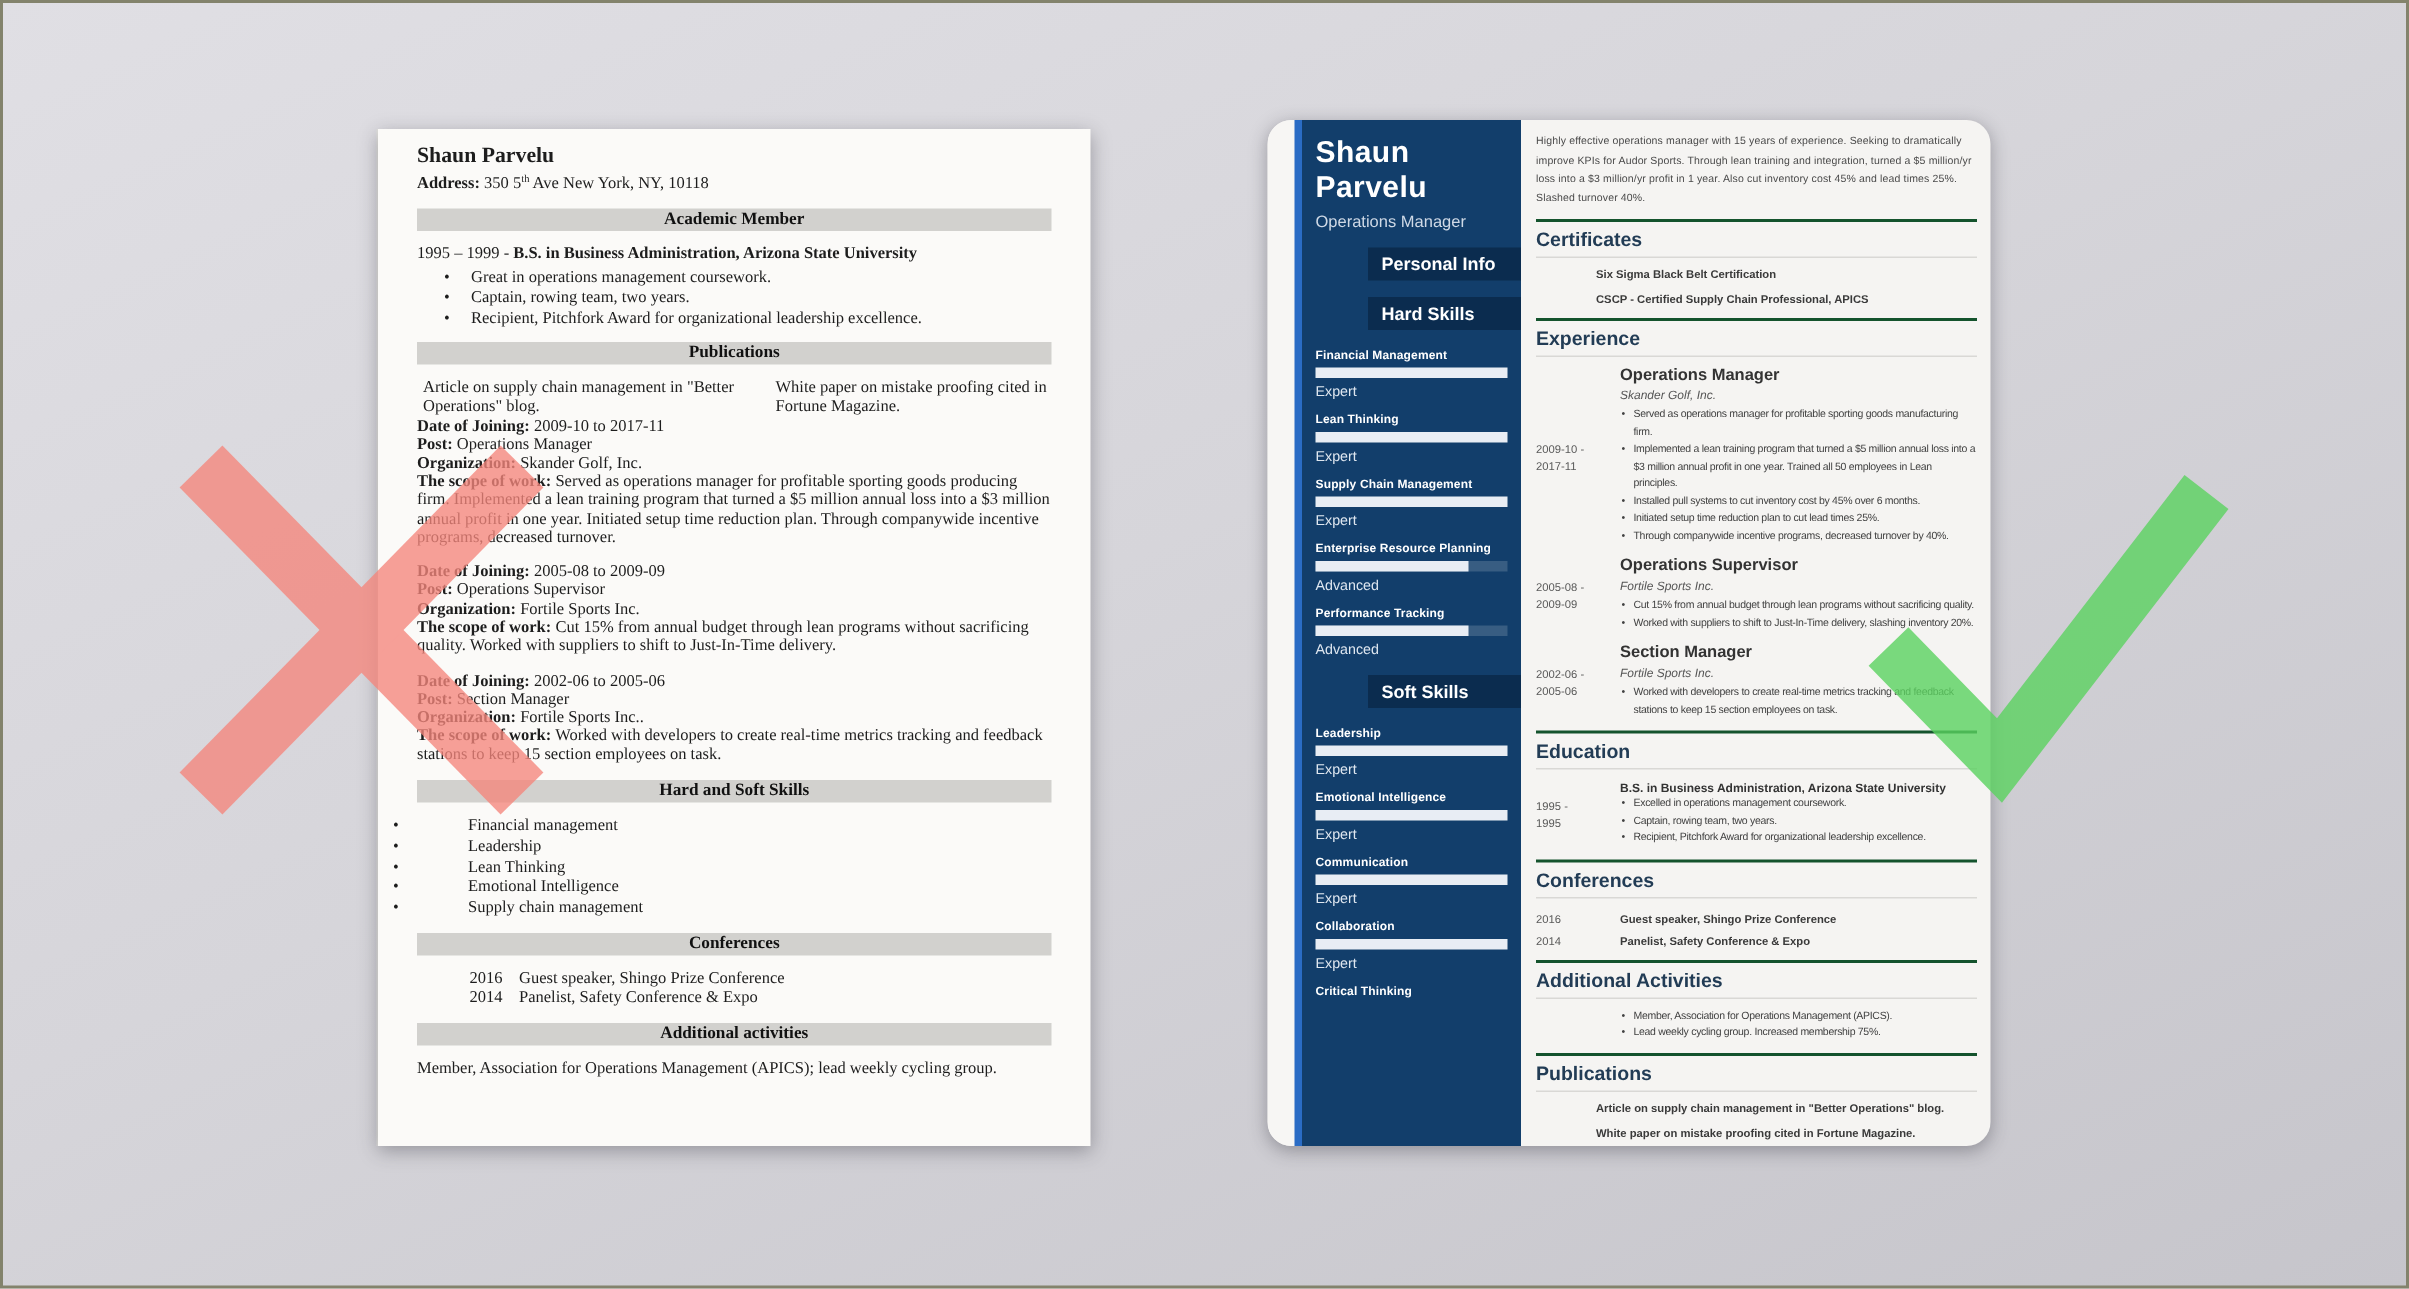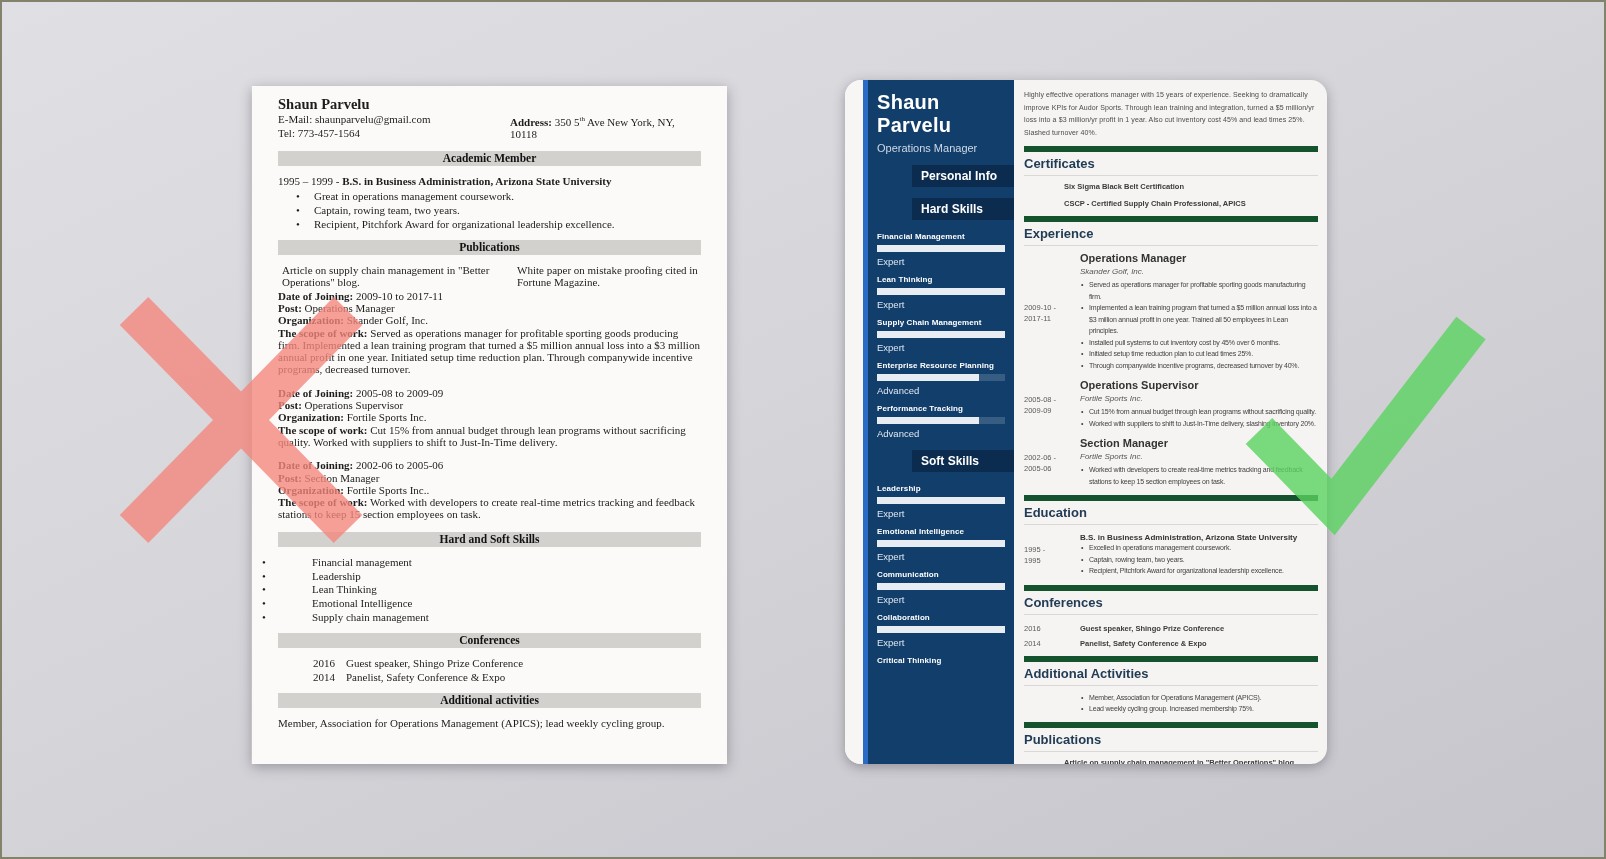--- a/index.html
+++ b/index.html
@@ -70,21 +70,21 @@
   .sk-bar { height:7px; background:rgba(255,255,255,.16); margin-top:4px; }
   .sk-fill { height:100%; background:#e8edf4; }
   .sk-level { text-align:left; font-size:9.5px; color:#dfe7f0; margin-top:4px; }
 
   .mn { flex:1; padding:9px 9px 6px 10px; overflow:hidden; }
   .mn-summary {
     font-size:7px; line-height:12.5px; color:#4a4a4a; letter-spacing:.1px; margin-bottom:2px;
   }
   .mn-h {
     font-size:13px; font-weight:bold; color:#223c55;
-    border-top:6px solid #14532d; border-bottom:1px solid #d9d8d5;
+    border-top:2px solid #14532d; border-bottom:1px solid #d9d8d5;
     padding:4px 0 4px; margin:7px 0 6px;
   }
   .mn-item { margin-left:40px; font-size:7.5px; font-weight:bold; color:#3a3a3a; margin-bottom:8px; }
   .mn-row { display:flex; margin-bottom:8px;align-items:center; }
   .mn-date { width:56px; flex:none; font-size:7.5px; color:#5a5a5a; line-height:11px; padding-top:2px; }
   .mn-body { flex:1; }
   .mn-title { font-size:11px; font-weight:bold; color:#333; }
   .mn-title-sm { font-size:8px; font-weight:bold; color:#333; white-space:nowrap; padding-top:2px; }
   .mn-company { font-size:8px; font-style:italic; color:#555; margin:3px 0 3px; }
   .mn-bul { font-size:7px; line-height:11.5px; letter-spacing:-.2px; color:#424242; position:relative; padding-left:9px; }
@@ -95,24 +95,20 @@
   .marks { position:absolute; inset:0; z-index:5; pointer-events:none; }
 </style>
 </head>
 <body>
 
 <div class="stage">
 
   <section class="lp">
     <div class="lp-name">Shaun Parvelu</div>
     <div class="lp-contact">
-      <div class="lp-contact-left">
-        <div><span>E-Mail:</span> <span>shaunparvelu@gmail.com</span></div>
-        <div>Tel: 773-457-1564</div>
-      </div>
       <div class="lp-contact-right">
         <b>Address:</b> <span>350 5</span><sup>th</sup><span> Ave New York, NY, 10118</span>
       </div>
     </div>
 
     <div class="gbar">Academic Member</div>
     <div class="edu-line"><span>1995 – 1999 -</span> <b>B.S. in Business Administration, Arizona State University</b></div>
     <div class="ac-li">Great in operations management coursework.</div>
     <div class="ac-li">Captain, rowing team, two years.</div>
     <div class="ac-li">Recipient, Pitchfork Award for organizational leadership excellence.</div>

